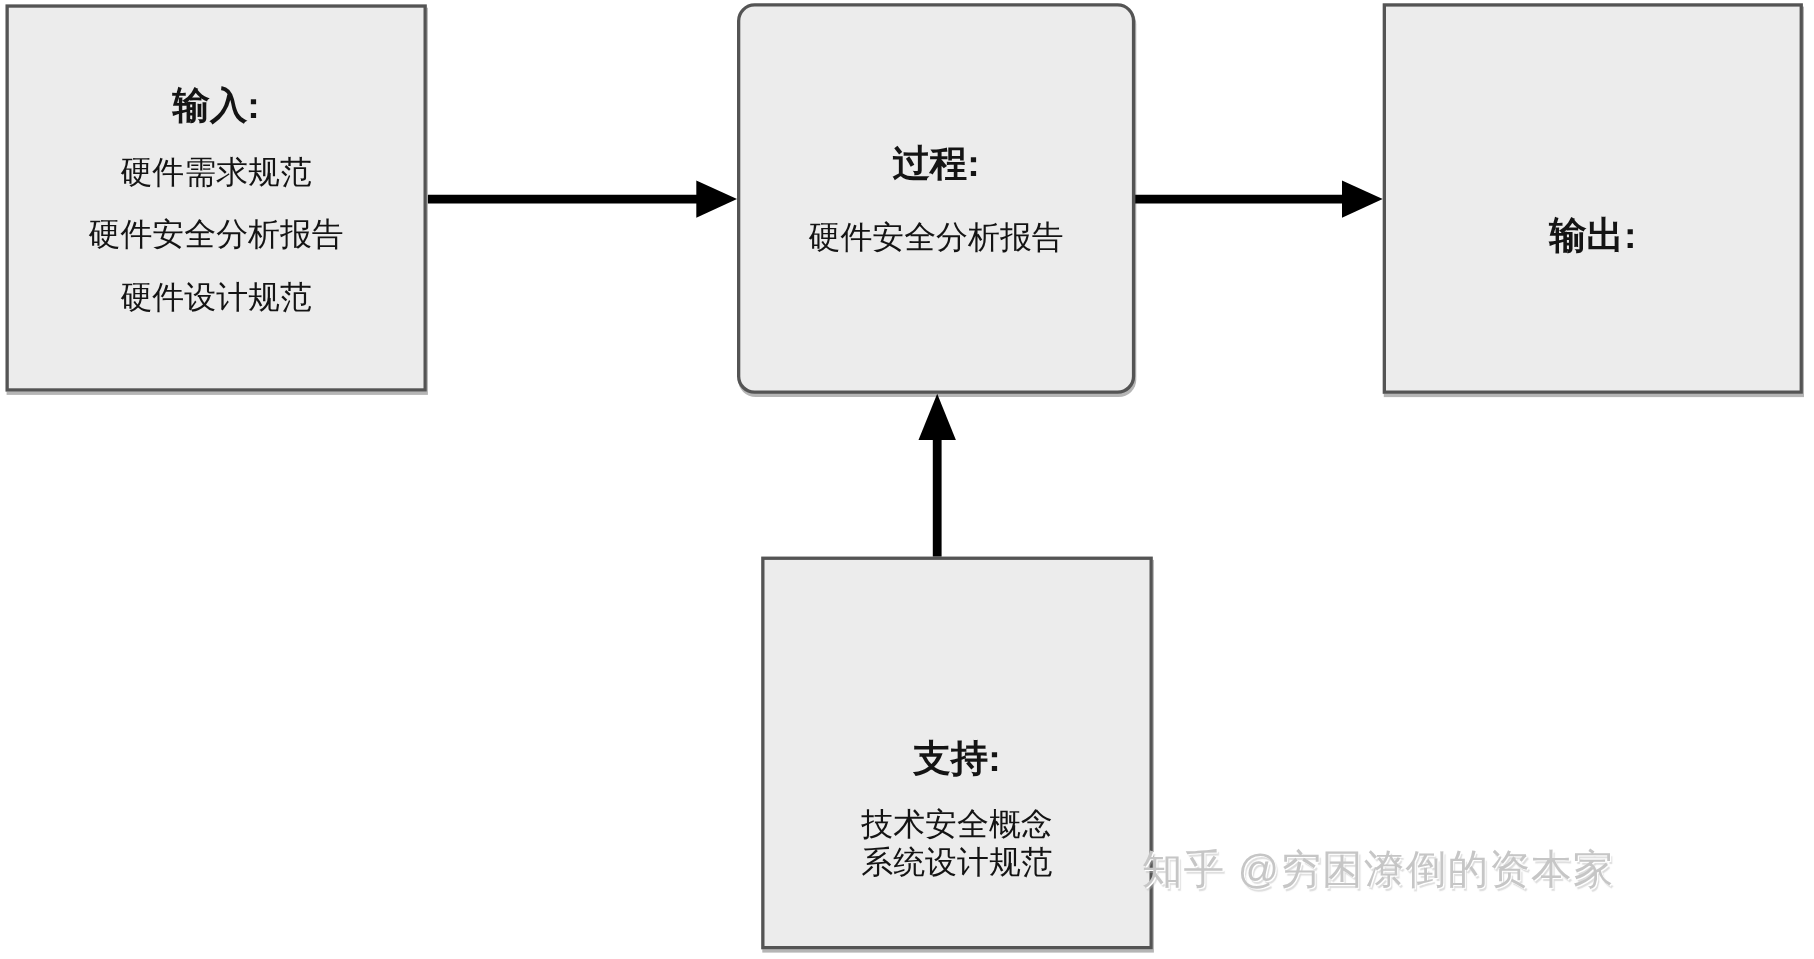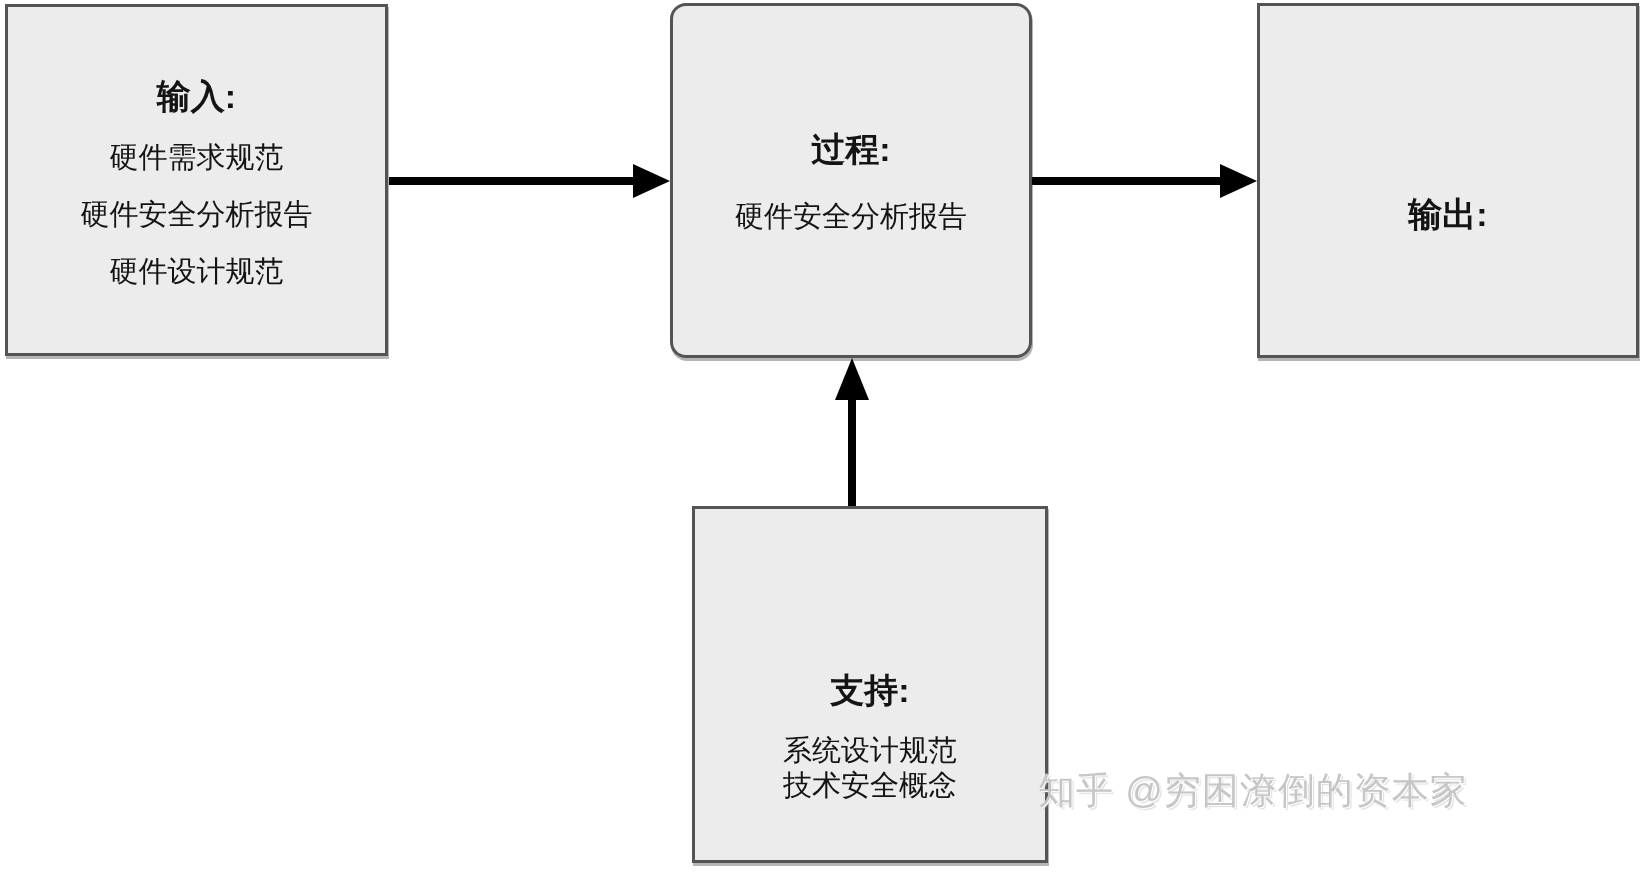--- a/index.html
+++ b/index.html
@@ -89,22 +89,22 @@
     <div class="node-title">过程:</div>
     <p class="node-line">硬件安全分析报告</p>
   </div>
 
   <div class="node node-output">
     <div class="node-title">输出:</div>
   </div>
 
   <div class="node node-support">
     <div class="node-title">支持:</div>
+    <p class="node-line">技术安全概念</p>
     <p class="node-line">系统设计规范</p>
-    <p class="node-line">技术安全概念</p>
   </div>
 
   <svg class="arrow-layer" viewBox="0 0 1649 872" xmlns="http://www.w3.org/2000/svg" aria-hidden="true">
     <g>
       <line x1="389" y1="181" x2="637" y2="181" stroke="#000000" stroke-width="8"></line>
       <polygon points="633,164 670,181 633,198" fill="#000000"></polygon>
     </g>
     <g>
       <line x1="1032" y1="181" x2="1224" y2="181" stroke="#000000" stroke-width="8"></line>
       <polygon points="1220,164 1257,181 1220,198" fill="#000000"></polygon>

